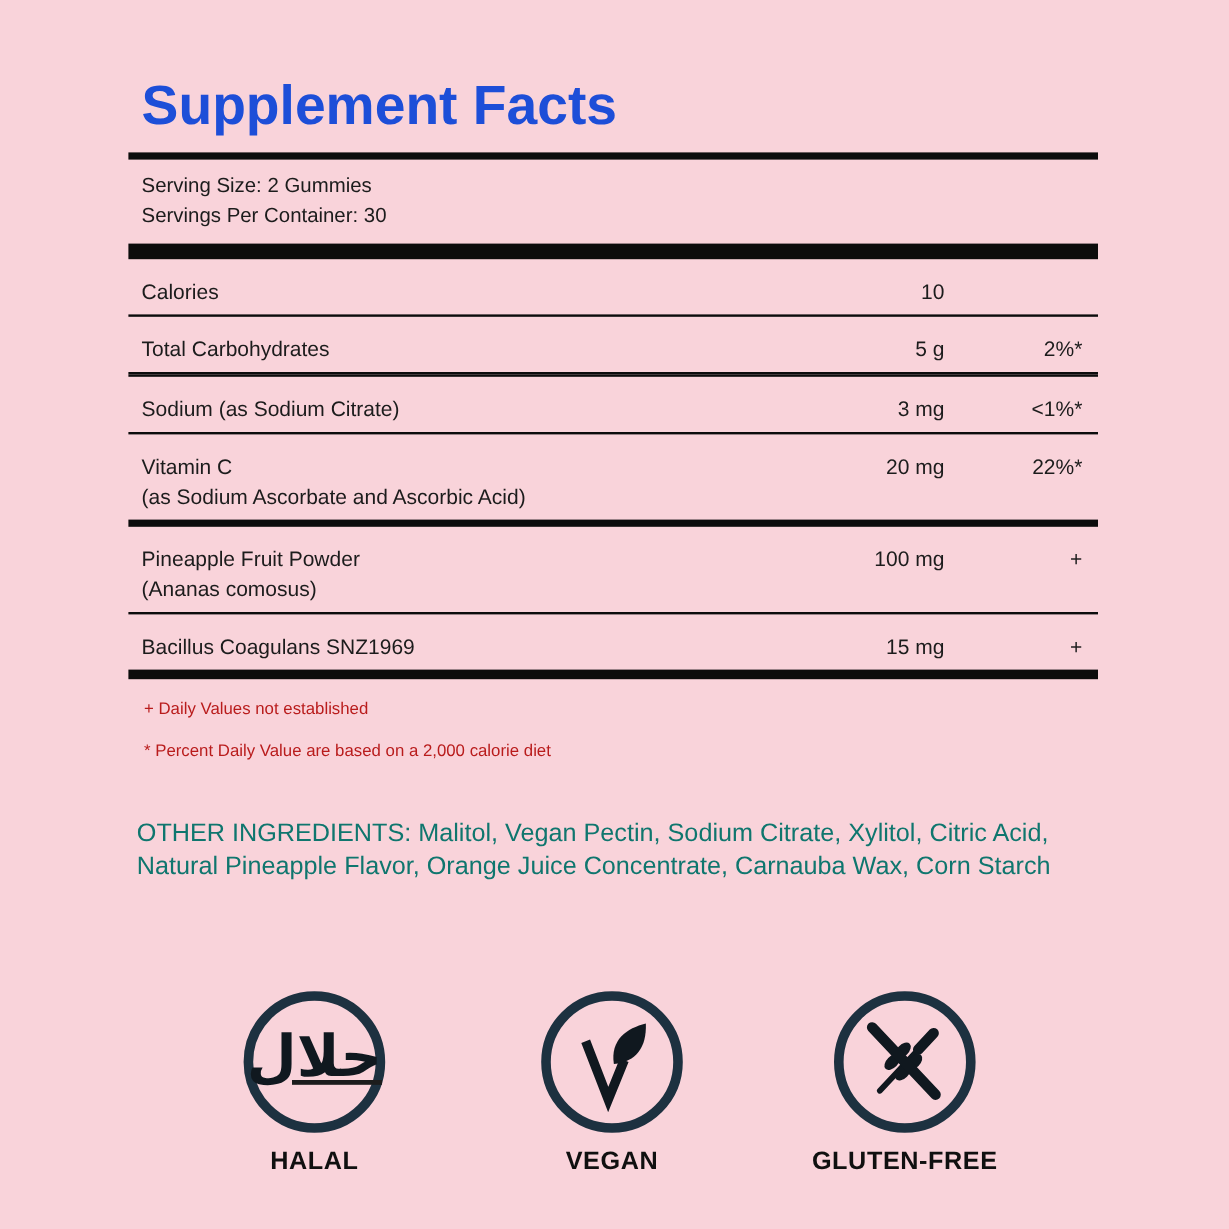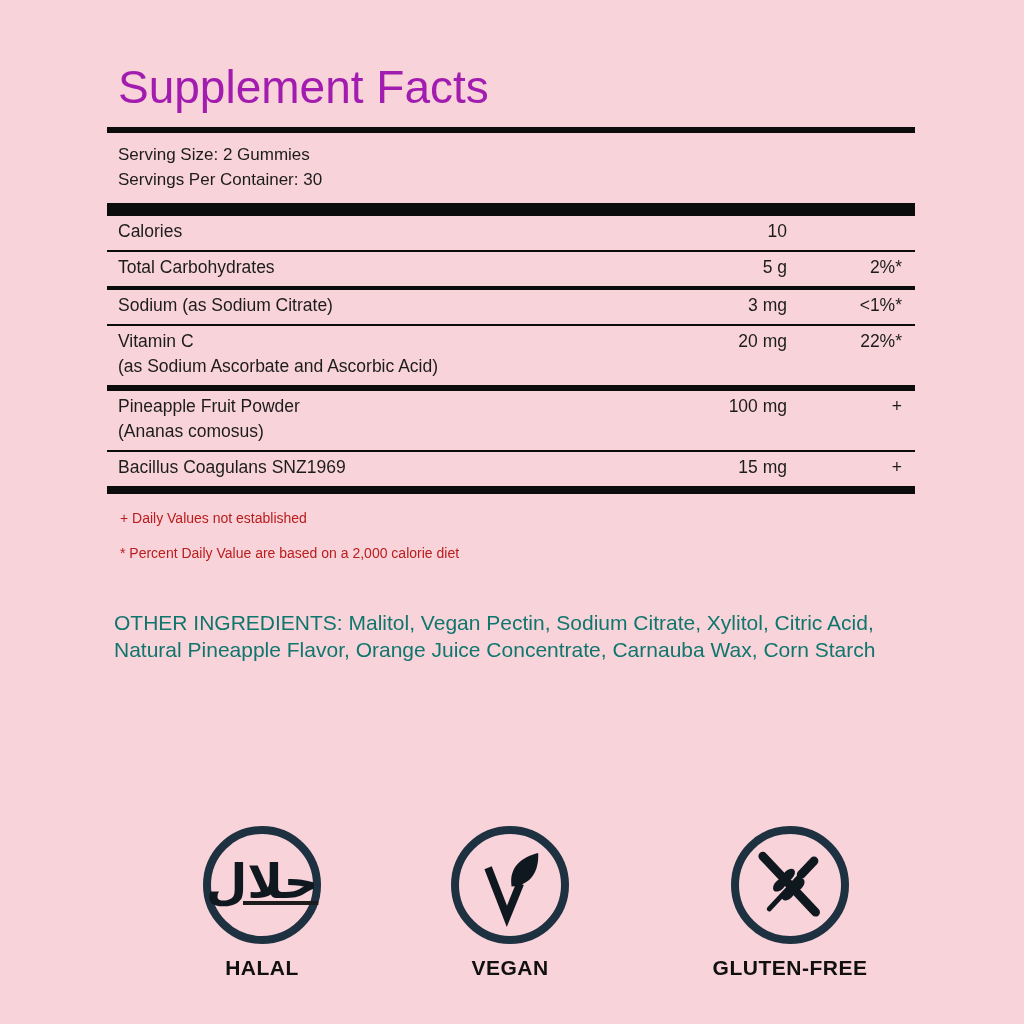--- a/index.html
+++ b/index.html
@@ -7,45 +7,45 @@
     width:1024px;height:1024px;
     background:#f9d3da;
     font-family:"Liberation Sans", sans-serif;
     color:#1c1c1c;
     position:relative;
     overflow:hidden;
   }
   .panel{position:absolute;left:107px;top:0;width:808px;}
   .title{
     margin:62px 0 14px 11px;
-    font-size:46px;font-weight:normal;line-height:1.1;
-    color:#a21caf;letter-spacing:0px;
+    font-size:46px;font-weight:bold;line-height:1.1;
+    color:#1d4ed8;letter-spacing:0px;
   }
   .bar{background:#0c0c0c;width:808px;}
   .bar-6{height:6px;} .bar-7{height:7px;} .bar-8{height:8px;}
   .sep-thin{height:2px;background:#0c0c0c;width:808px;}
   .sep-thick{height:6px;background:#0c0c0c;width:808px;}
   .serving{padding:9px 0 11px 11px;font-size:17px;line-height:25px;}
   .header-row{position:relative;height:60px;}
   .hdr{position:absolute;top:8px;text-align:center;font-size:17px;line-height:25px;}
   .hdr-amount{left:543px;width:170px;}
   .hdr-dv{left:685px;width:130px;}
-  .row{display:flex;align-items:flex-start;padding:3px 0 6px 11px;font-size:17.5px;line-height:25px;}
+  .row{display:flex;align-items:flex-start;padding:15px 0 6px 11px;font-size:17.5px;line-height:25px;}
   .c-name{flex:1;}
   .sub{display:block;}
   .c-amount{width:150px;text-align:right;}
   .c-dv{width:128px;text-align:right;padding-right:13px;box-sizing:border-box;}
   .footnote{margin:16px 0 0 13px;font-size:14px;color:#b91c1c;}
   .footnote + .footnote{margin-top:19px;}
   .other{margin:48px 0 0 7px;font-size:21px;line-height:27.5px;width:792px;color:#0f766e;}
   .badges{position:absolute;left:0;top:826px;width:1024px;height:190px;}
   .badge{position:absolute;width:220px;text-align:center;top:0;}
   .badge-halal{left:152px;}
   .badge-vegan{left:400px;}
-  .badge-gluten-free{left:680px;}
+  .badge-gluten-free{left:644px;}
   .ring{
     margin:0 auto;width:118px;height:118px;box-sizing:border-box;
     border:8px solid #1d3140;border-radius:50%;
     display:flex;align-items:center;justify-content:center;text-decoration:underline;
   }
   .badge-label{margin-top:12px;font-size:21px;font-weight:bold;letter-spacing:0.5px;color:#101010;}
   .arabic{
     font-family:"DejaVu Sans", sans-serif;
     font-size:48px;line-height:1;color:#10181f;
     padding-bottom:8px;font-weight:bold;

